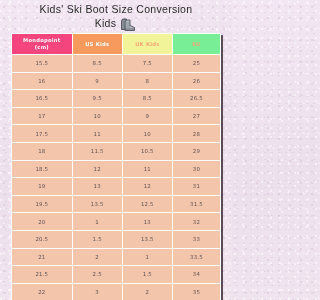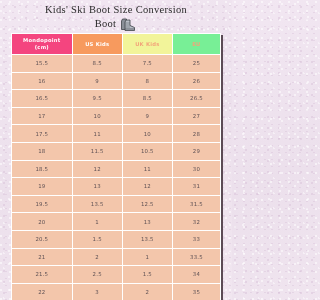--- a/index.html
+++ b/index.html
@@ -21,21 +21,21 @@
       radial-gradient(circle at 25% 88%, rgba(255,255,255,0.45) 0 1px, transparent 1px),
       linear-gradient(160deg, #f2e7f2 0%, #ece0ec 50%, #f1e6f0 100%);
     background-size: 9px 9px, 11px 11px, 13px 13px, 7px 7px, 15px 15px, 100% 100%;
     position: relative;
   }
 
   #page-title {
     text-align: center;
     padding: 3px 6px 0 6px;
     color: #2a2a2a;
-    font-family: Liberation Serif, serif;
+    font-family: Liberation Sans, sans-serif;
     font-size: 10.5px;
     font-weight: 400;
     line-height: 13.5px;
     letter-spacing: 0.3px;
   }
 
   .title-line { display: block; }
 
   .title-row-2 {
     display: flex;
@@ -97,21 +97,21 @@
   }
 
   tbody tr:last-child td { border-bottom: none; }
 </style>
 </head>
 <body>
 
 <div id="page-title">
   <span class="title-line">Kids' Ski Boot Size Conversion</span>
   <span class="title-line title-row-2">
-    <span>Boot</span>
+    <span>Kids</span>
     <span id="boot-icon">
       <svg viewBox="0 0 34 28" width="17" height="14" aria-hidden="true">
         <path d="M5 2 L13 2 L13 13 L22 17 L22 23 L3 23 L3 6 Z" fill="#8a8f97" stroke="#3d4248" stroke-width="1.6" stroke-linejoin="round"></path>
         <path d="M12 4 L20 4 L20 15 L29 19 L29 25 L10 25 L10 8 Z" fill="#b9bec6" stroke="#3d4248" stroke-width="1.6" stroke-linejoin="round"></path>
         <path d="M10 10 L20 10 M10 14 L20 14 M10 18 L20 18" stroke="#5d646c" stroke-width="1.1"></path>
         <path d="M10 22 L29 22" stroke="#3d4248" stroke-width="1.4"></path>
       </svg>
     </span>
   </span>
 </div>

